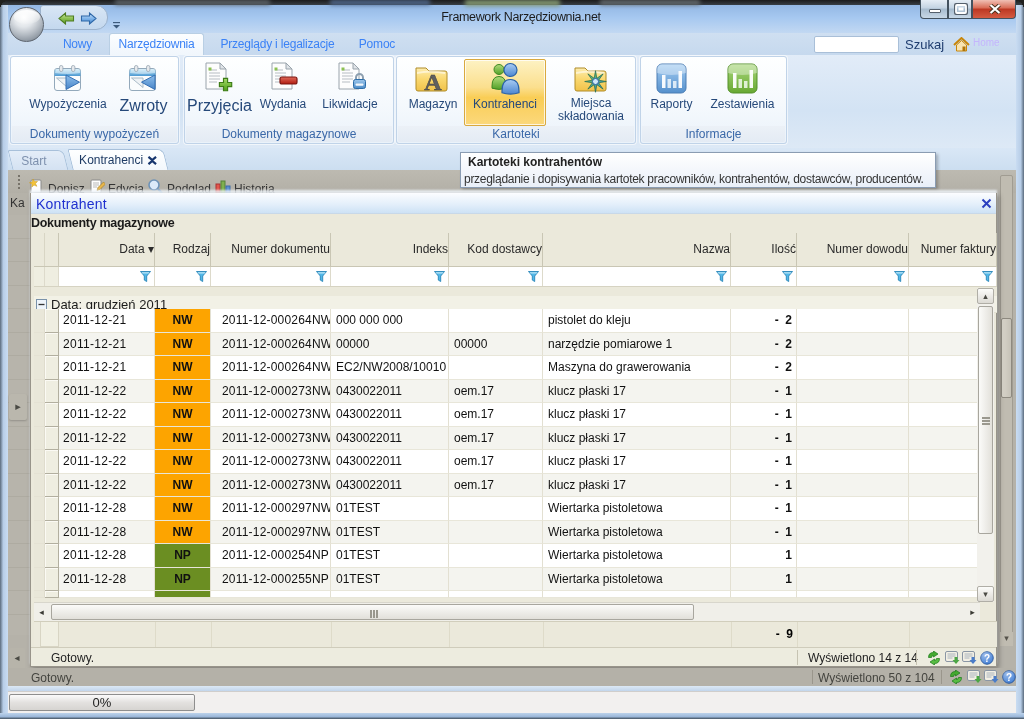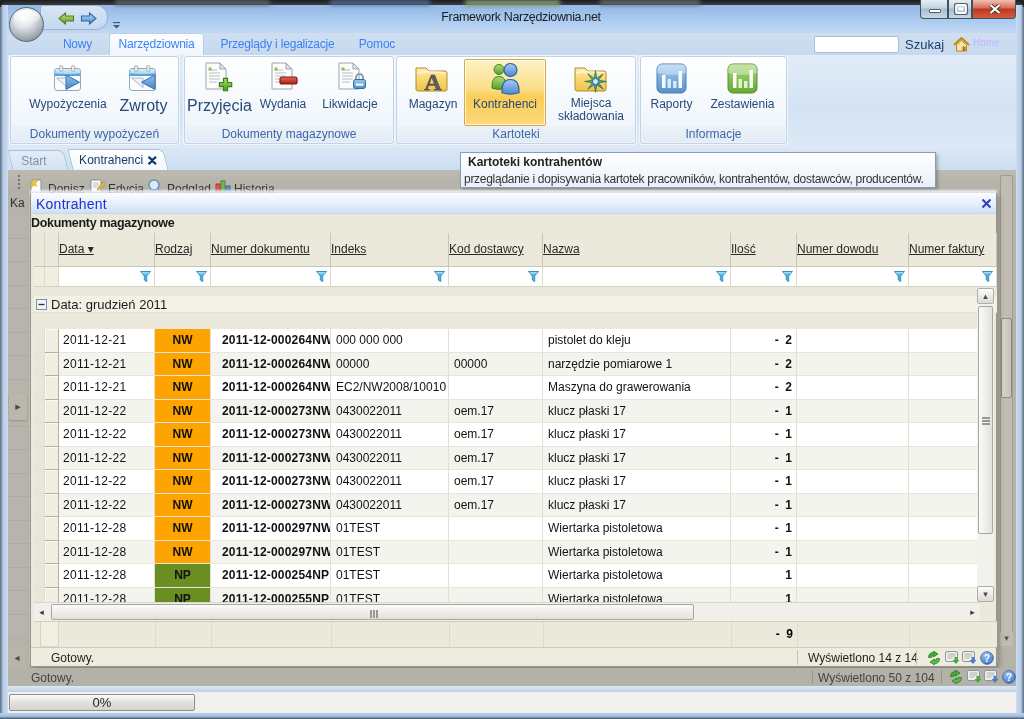--- a/index.html
+++ b/index.html
@@ -44,33 +44,33 @@
 #clientbg{left:8px;top:170px;width:1008px;height:516px;background:#b5b2a9;}
 #toolbar{left:8px;top:170px;width:1008px;height:23px;background:linear-gradient(#bdbab1,#b2afa6);font-size:12px;color:#333;}
 
 #tip{left:460px;top:152px;width:476px;height:36px;background:linear-gradient(#ffffff,#e9eff8);border:1px solid #8a9cb2;box-shadow:2px 2px 3px rgba(0,0,0,.25);font-size:12px;color:#222;white-space:nowrap;}
 
 #dlg{left:30px;top:193px;width:967px;height:474px;background:#ebe9db;border:1px solid #98948a;border-top:none;box-shadow:2px 2px 5px rgba(0,0,0,.3), 0 -3px 2px rgba(245,250,255,.85);}
 #dtitle{left:0;top:0;width:965px;height:21px;background:linear-gradient(#fcfdff,#e2eefa 60%,#cde2f5);border-bottom:1px solid #c8d8e8;}
 #dcap{left:0;top:21px;width:965px;height:19px;background:#ebe9db;font-size:12.5px;font-weight:bold;color:#1a1a1a;line-height:19px;letter-spacing:-0.3px;}
 
 #ghead{left:3px;top:40px;width:963px;height:34px;background:#ebe9db;border-bottom:1px solid #c9c6b4;}
-.hc{position:absolute;top:0;height:33px;border-right:1px solid #c9c6b4;font-size:12px;color:#2a2a2a;text-align:left;line-height:33px;text-decoration:underline;}
+.hc{position:absolute;top:0;height:33px;border-right:1px solid #c9c6b4;font-size:12px;color:#2a2a2a;text-align:right;line-height:33px;}
 #gfilter{left:3px;top:74px;width:963px;height:20px;background:#fff;border-bottom:1px solid #d6d3c2;}
 .fc{position:absolute;top:0;height:19px;border-right:1px solid #dddacb;}
 #gband{left:3px;top:94px;width:963px;height:9px;background:#ebe9db;}
 #ggroup{left:3px;top:103px;width:963px;height:17px;background:#f2f1e6;border-bottom:1px solid #e3e1d2;font-size:13px;color:#1b1b1b;}
-#grows{left:3px;top:136px;width:946px;height:274px;background:#0ea5e9;}
+#grows{left:3px;top:116px;width:946px;height:274px;background:#0ea5e9;}
 .row{position:absolute;left:0;width:946px;height:23.5px;font-size:12px;font-weight:bold;color:#111;}
 .row>div{position:absolute;top:0;height:23.5px;line-height:23.5px;border-right:1px solid #e3e0d2;border-bottom:1px solid #e8e6d9;overflow:hidden;white-space:nowrap;}
 .i1{left:0;width:11px;background:#e9e7d9;border-right:1px solid #dfdccd!important;border-bottom:1px solid #e5e2d4!important;}
 .i2{left:11px;width:14px;background:#efeee1;border-right:1px solid #b2af9f!important;border-bottom:1px solid #b2af9f!important;box-shadow:inset 1px 1px 0 #fbfaf4;}
 .cdata{left:25px;width:96px;padding-left:4px;font-weight:normal;letter-spacing:.3px;}
 .crodz{left:121px;width:56px;text-align:center;}
-.cnum{left:177px;width:120px;padding-left:11px;font-weight:bold;letter-spacing:.2px;}
+.cnum{left:177px;width:120px;padding-left:11px;font-weight:normal;letter-spacing:.2px;}
 .cind{left:297px;width:118px;padding-left:5px;font-weight:normal;letter-spacing:0px;}
 .ckod{left:415px;width:94px;padding-left:5px;font-weight:normal;}
 .cnaz{left:509px;width:188px;padding-left:5px;font-weight:normal;}
 .cilo{left:697px;width:66px;padding-right:4px;text-align:right;}
 .cdow{left:763px;width:112px;}
 .cfak{left:875px;width:71px;border-right:none!important;}
 .nw{background:#fda400;}
 .np{background:#6b8e22;}
 
 #vscr{left:946px;top:95px;width:17px;height:314px;background:#f2f1ec;}

